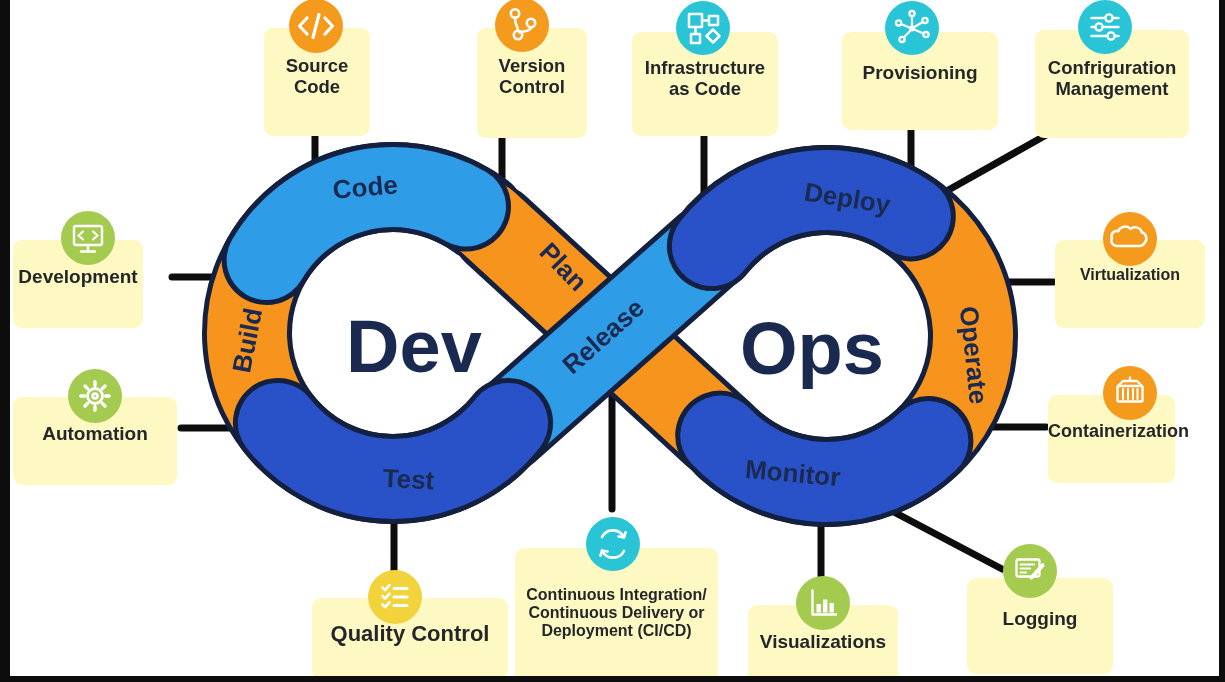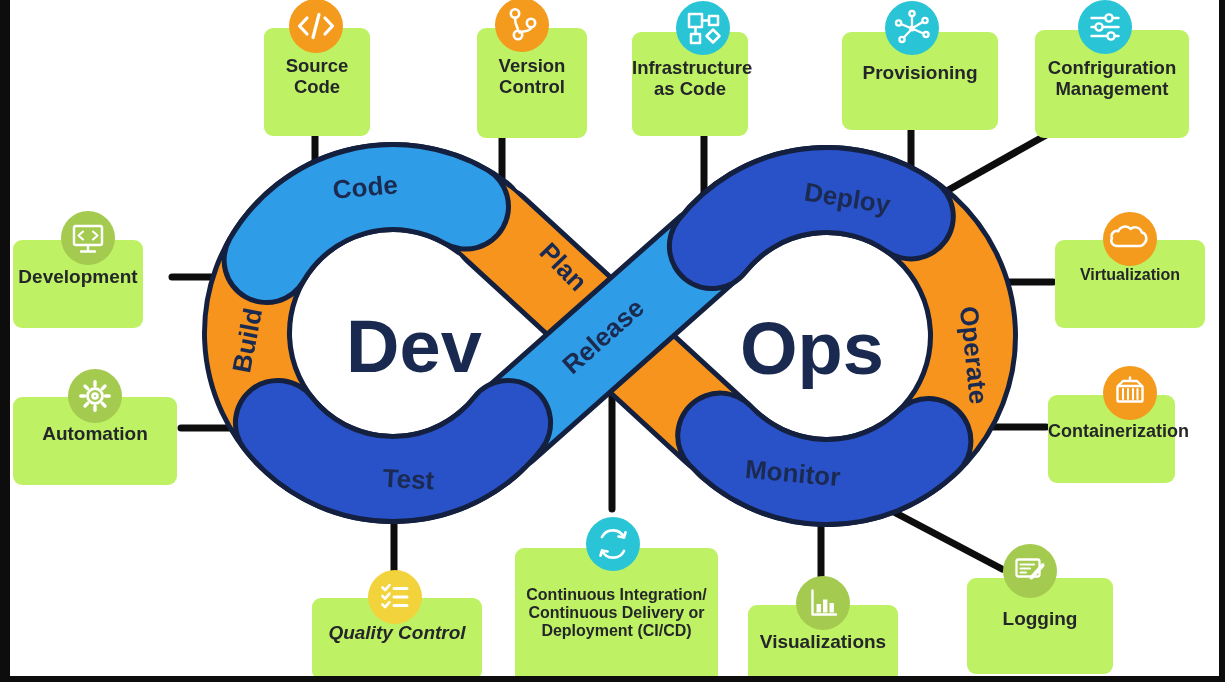--- a/index.html
+++ b/index.html
@@ -6,21 +6,21 @@
   body{
     width:1225px;height:682px;position:relative;overflow:hidden;
     background:#ffffff;font-family:"Liberation Sans",sans-serif;
   }
   .frame{position:absolute;background:#0d0d0d;z-index:10;}
   #frame-left{left:0;top:0;width:10px;height:682px;}
   #frame-right{left:1219px;top:0;width:6px;height:682px;}
   #frame-bottom{left:0;top:676px;width:1225px;height:6px;}
   #loop-svg{position:absolute;left:0;top:0;z-index:1;}
   .pill{
-    position:absolute;background:#bef264;border-radius:9px;z-index:3;
+    position:absolute;background:#fef9c3;border-radius:9px;z-index:3;
     display:flex;flex-direction:column;align-items:center;justify-content:flex-start;
     text-align:center;font-weight:700;color:#242629;line-height:1.12;white-space:nowrap;
   }
   .pill .txt{width:100%;}
   .icon{
     position:absolute;width:54px;height:54px;border-radius:50%;z-index:4;
     display:flex;align-items:center;justify-content:center;
   }
   .icon svg{stroke:#fff;fill:none;stroke-linecap:round;stroke-linejoin:round;}
   .c-orange{background:#f49a1d;} .c-cyan{background:#29c5d6;}
@@ -109,21 +109,21 @@
         <circle cx="23" cy="37" r="4.2"></circle>
       <path d="M20 19.7 C20 28 23 28 23 32.8 M36 29.2 C36 34 27 33 24.5 34.5"></path>
     </svg>
   </span>
   <span class="txt">
     <span>Version</span><br>
     <span>Control</span>
   </span>
 </div>
 
-<div class="pill" style="left:632px;top:32px;width:116px;height:78px;padding-top:26px;font-size:18.5px;">
+<div class="pill" style="left:632px;top:32px;width:146px;height:78px;padding-top:26px;font-size:18.5px;">
   <span class="icon c-cyan" style="left:44px;top:-31px;">
     <svg width="54" height="54" viewBox="0 0 54 54" stroke-width="2.5">
       <rect x="13" y="13" width="13" height="13"></rect>
         <rect x="33" y="15" width="9" height="9"></rect>
       <path d="M26 19.5 H33 M19.5 26 V33"></path>
       <rect x="15" y="33" width="9" height="9"></rect>
       <path d="M37 28.5 L43.5 35 L37 41.5 L30.5 35 Z"></path>
     </svg>
   </span>
   <span class="txt">
@@ -197,21 +197,21 @@
   <span class="icon c-orange" style="left:55px;top:-29px;">
     <svg width="54" height="54" viewBox="0 0 54 54" stroke-width="2.4">
       <path d="M15 20 L20 15 H34 L39 20 M27 15 V11.5"></path>
       <rect x="14.5" y="20" width="25" height="15.5" rx="1"></rect>
       <path d="M20 23 V33 M25 23 V33 M30 23 V33 M34.5 23 V33" stroke-width="2.1"></path>
     </svg>
   </span>
   <span class="txt"><span>Containerization</span></span>
 </div>
 
-<div class="pill" style="left:312px;top:598px;width:170px;height:58px;padding-top:24px;font-size:19px;font-style:italic;">
+<div class="pill" style="left:312px;top:598px;width:196px;height:58px;padding-top:24px;font-size:22px;">
   <span class="icon c-yellow" style="left:56px;top:-28px;">
     <svg width="54" height="54" viewBox="0 0 54 54" stroke-width="2.6">
       <path d="M14.5 17.5 l2.6 2.6 4.4 -5 M14.5 26 l2.6 2.6 4.4 -5 M14.5 34.5 l2.6 2.6 4.4 -5"></path>
       <path d="M26 18.5 H39 M26 27 H39 M26 35.5 H39" stroke-width="3"></path>
     </svg>
   </span>
   <span class="txt"><span>Quality Control</span></span>
 </div>
 
 <div class="pill" style="left:515px;top:548px;width:203px;height:110px;padding-top:38px;font-size:16px;">

